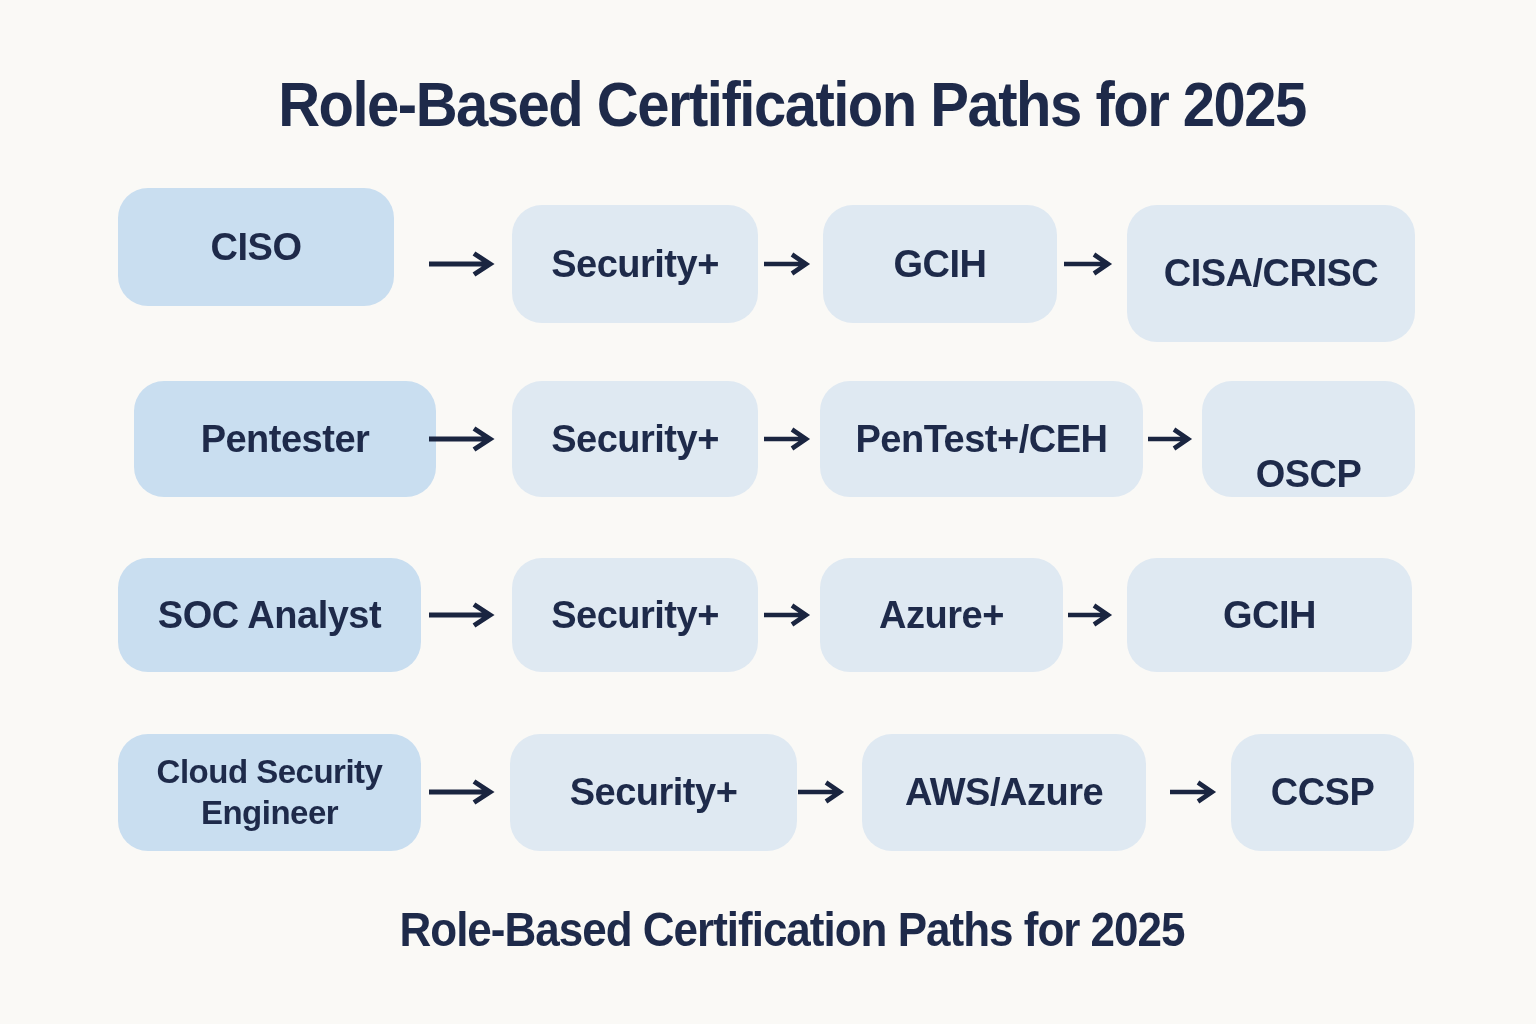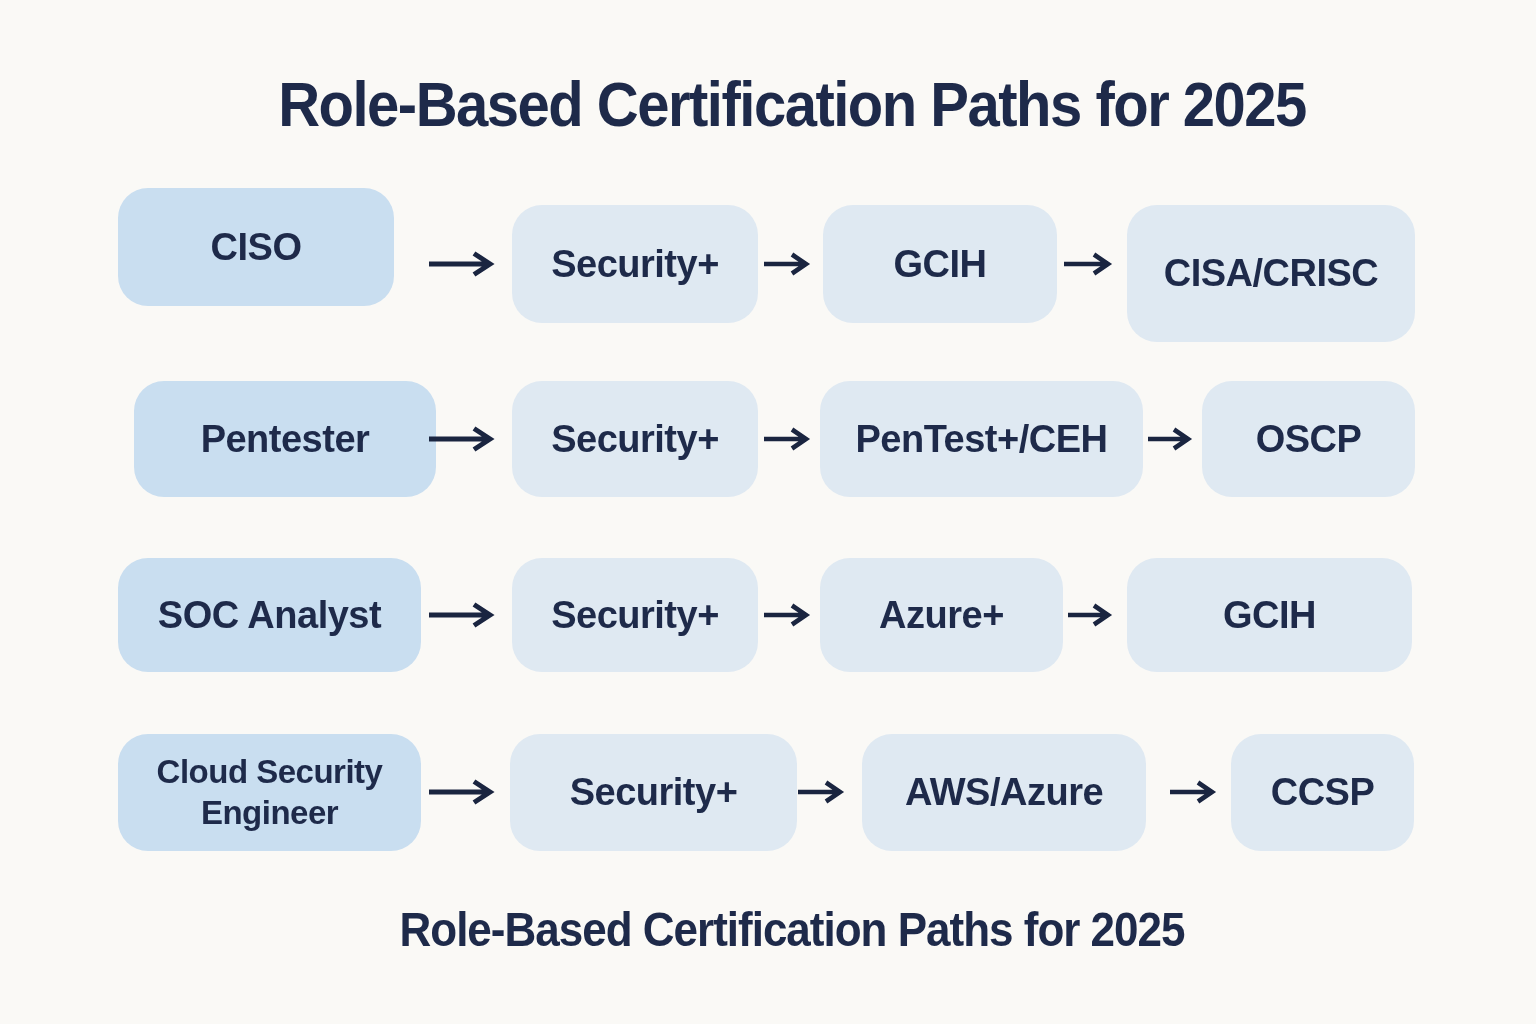--- a/index.html
+++ b/index.html
@@ -121,21 +121,21 @@
       </svg>
   </div>
   <div class="box cert" style="left:820px; top:381px; width:323px; height:116px;">
     <span>PenTest+/CEH</span>
   </div>
   <div class="arrow" style="left:1147px; top:425px;">
     <svg width="50" height="28" viewBox="0 0 50 28">
         <path d="M1 14 H38 M27 4.5 L41 14 L27 23.5" fill="none" stroke="currentColor" stroke-width="4.6"></path>
       </svg>
   </div>
-  <div class="box cert" style="left:1202px; top:381px; width:213px; height:116px;">
+  <div class="box cert" style="left:1202px; top:381px; width:213px; height:116px;align-items:flex-end;">
     <span>OSCP</span>
   </div>
 
   <div class="box role" style="left:118px; top:558px; width:303px; height:114px;">
     <span>SOC Analyst</span>
   </div>
   <div class="arrow" style="left:427px; top:601px;">
     <svg width="73" height="28" viewBox="0 0 73 28">
         <path d="M2 14 H59 M47 3.5 L63 14 L47 24.5" fill="none" stroke="currentColor" stroke-width="5"></path>
       </svg>

